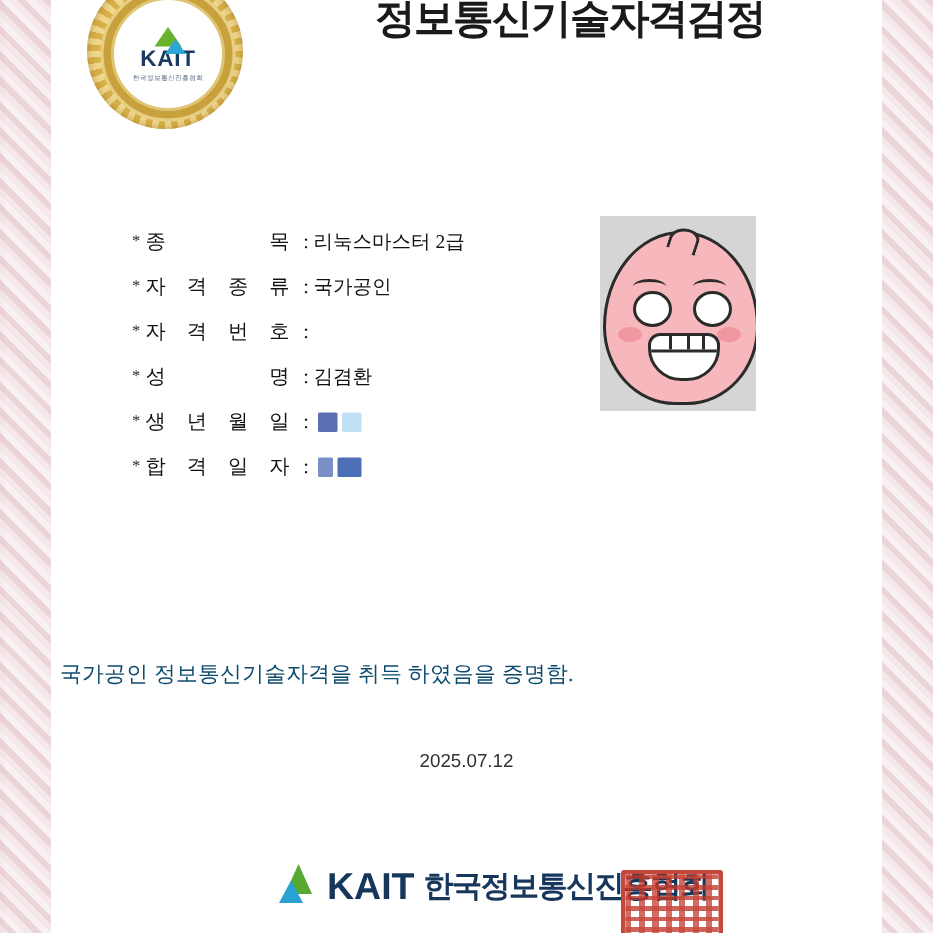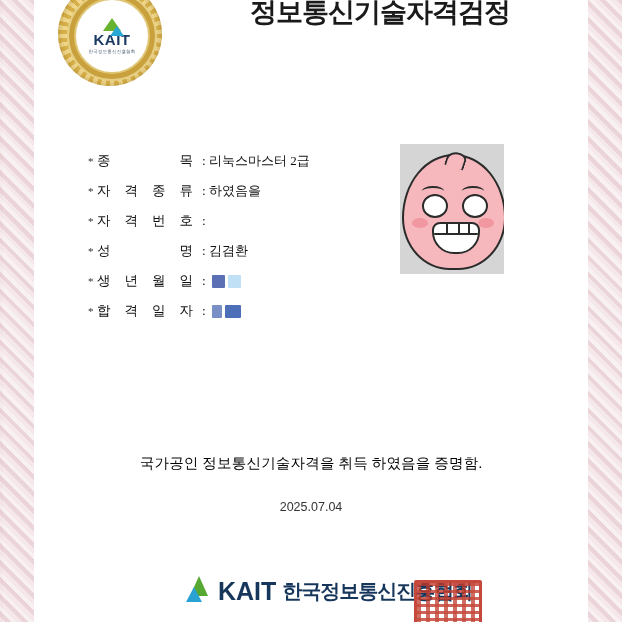--- a/index.html
+++ b/index.html
@@ -280,25 +280,25 @@
     top: 0;
     width: 2px;
     height: 9px;
     background: #2b2b2b;
   }
 
   
   .statement {
     position: absolute;
     left: 0;
-    top: 454px;
+    top: 440px;
     width: 542px;
-    text-align: center;
+    text-align: left;
     font-size: 14.5px;
-    color: #000000;
+    color: #0c4a6e;
     letter-spacing: .2px;
   }
   .issue-date {
     position: absolute;
     left: 0;
     top: 500px;
     width: 542px;
     text-align: center;
     font-size: 12.5px;
     color: #333;
@@ -414,21 +414,21 @@
         <div class="field-row">
           <span class="bullet">*</span>
           <span class="field-label">
             <span>자</span>
             <span>격</span>
             <span>종</span>
             <span>류</span>
           </span>
           <span class="field-colon">:</span>
           <span class="field-value">
-            <span>하였음을</span>
+            <span>국가공인</span>
           </span>
         </div>
         <div class="field-row">
           <span class="bullet">*</span>
           <span class="field-label">
             <span>자</span>
             <span>격</span>
             <span>번</span>
             <span>호</span>
           </span>
@@ -489,21 +489,21 @@
         <div class="mouth">
           <div class="tooth-line"></div>
           <div class="tooth-v" style="left:12px"></div>
           <div class="tooth-v" style="left:24px"></div>
           <div class="tooth-v" style="left:34px"></div>
         </div>
       </div>
     </div>
 
     <div class="statement">국가공인 정보통신기술자격을 취득 하였음을 증명함.</div>
-    <div class="issue-date">2025.07.04</div>
+    <div class="issue-date">2025.07.12</div>
 
     <div class="footer">
       <div class="footer-logo">
         <div class="footer-mark">
           <div class="g"></div>
           <div class="b"></div>
         </div>
         <div class="footer-kait">KAIT</div>
         <div class="footer-name">한국정보통신진흥협회</div>
       </div>

